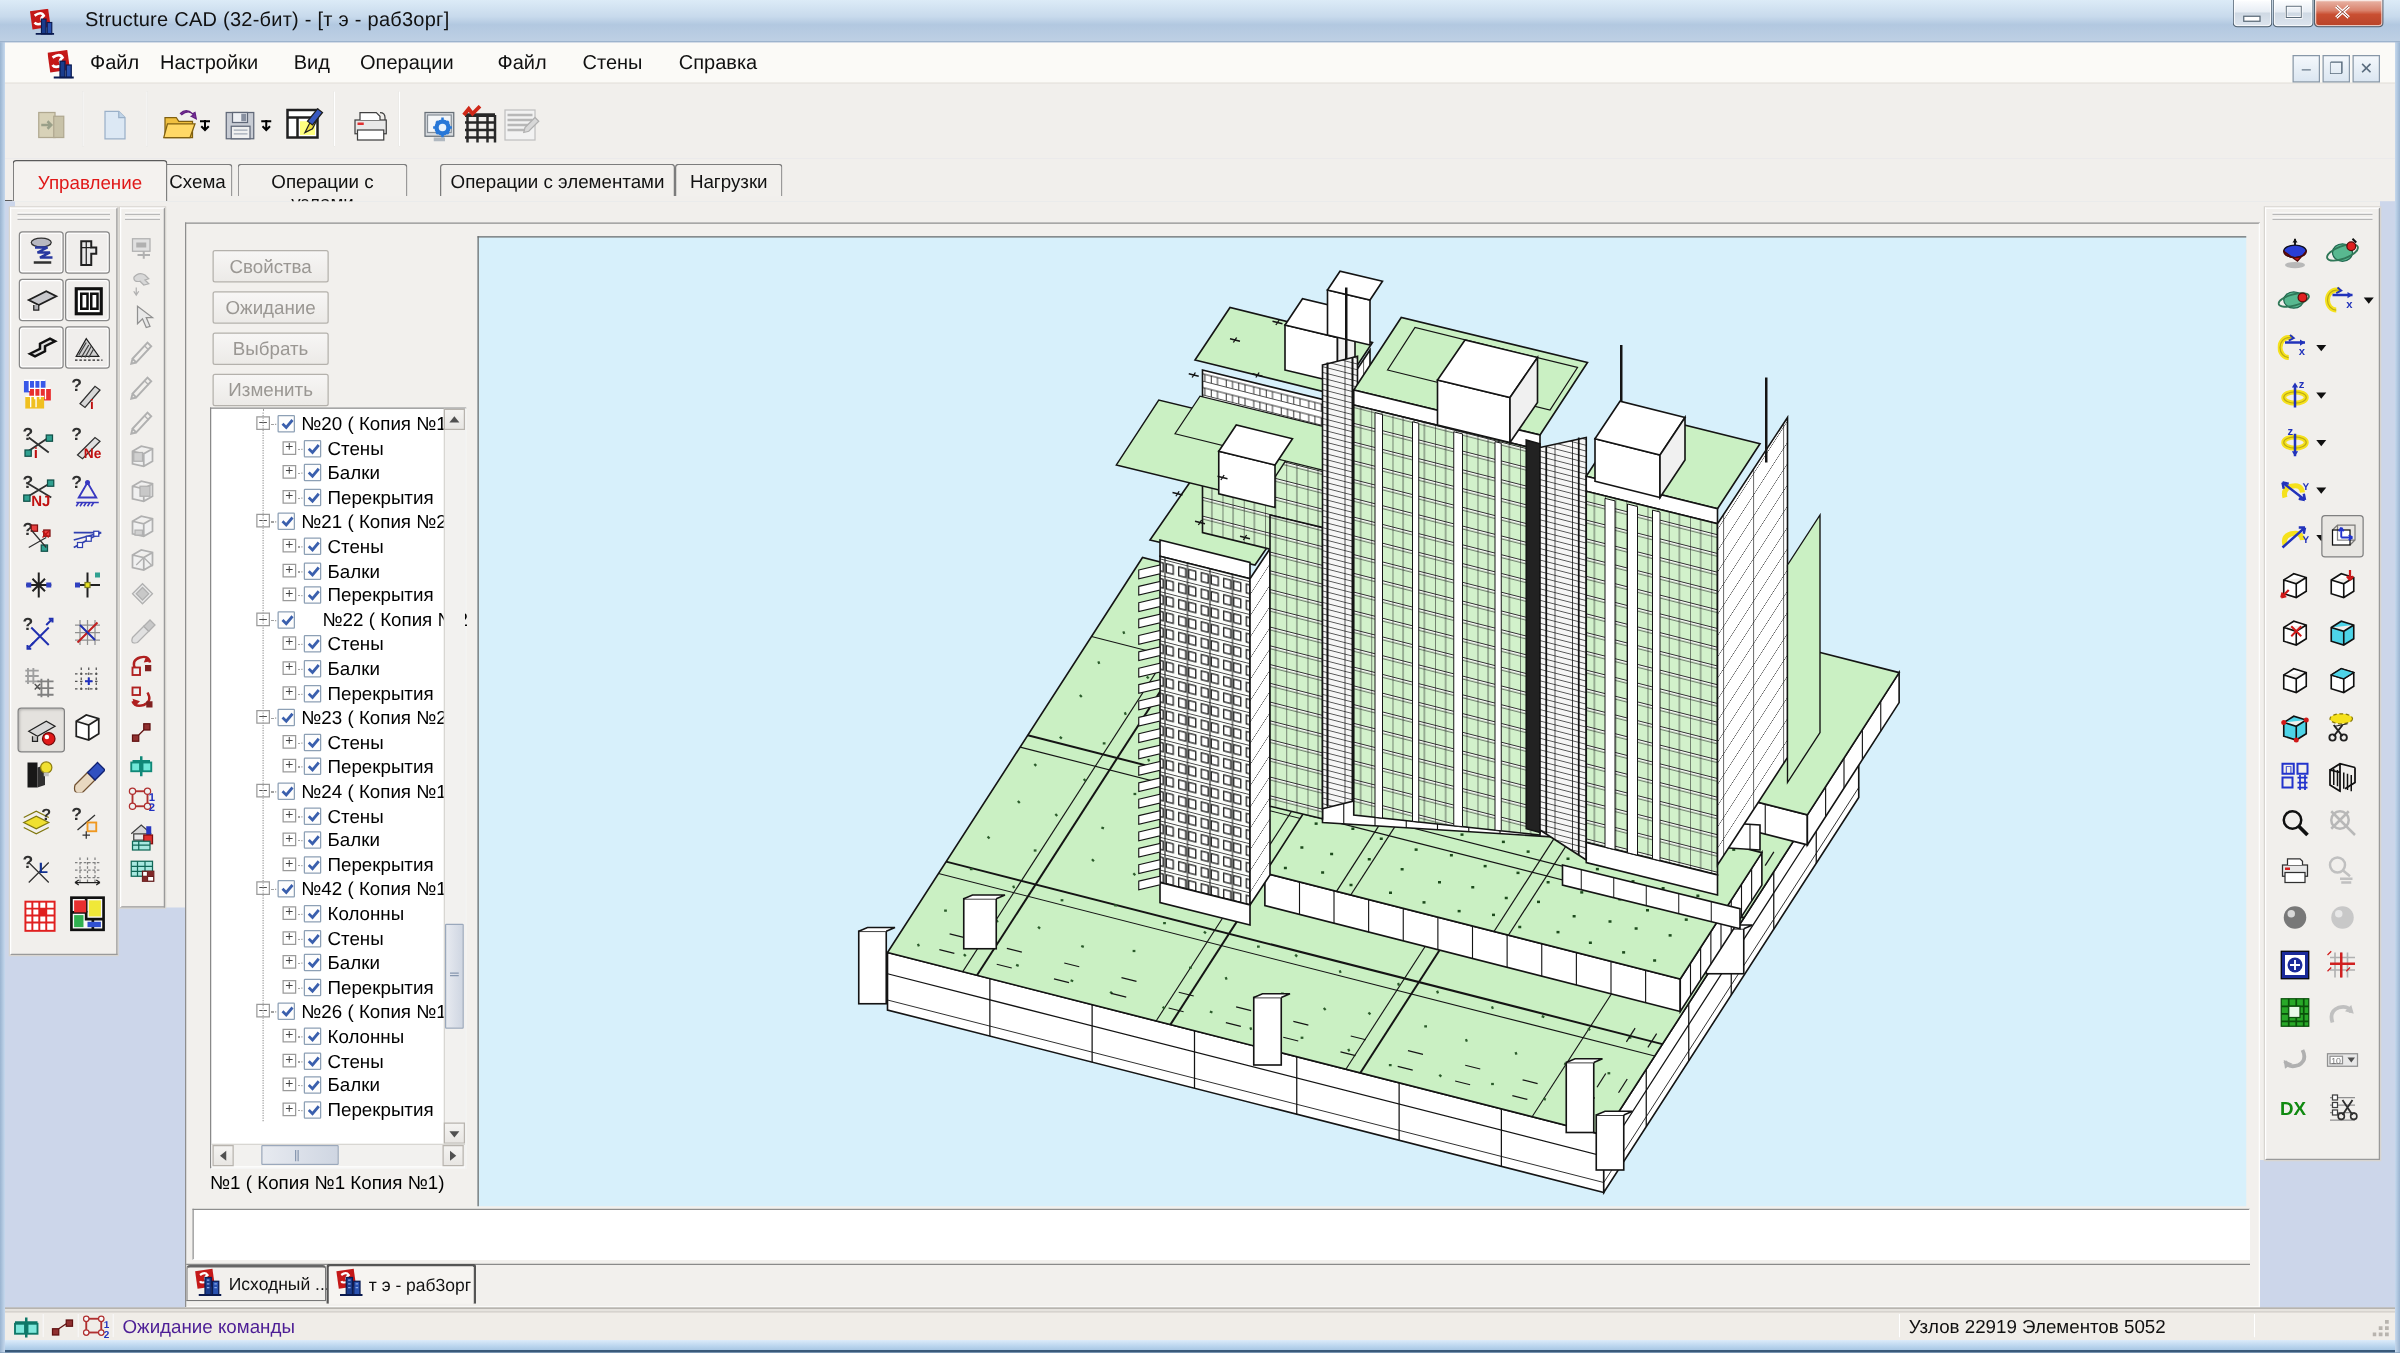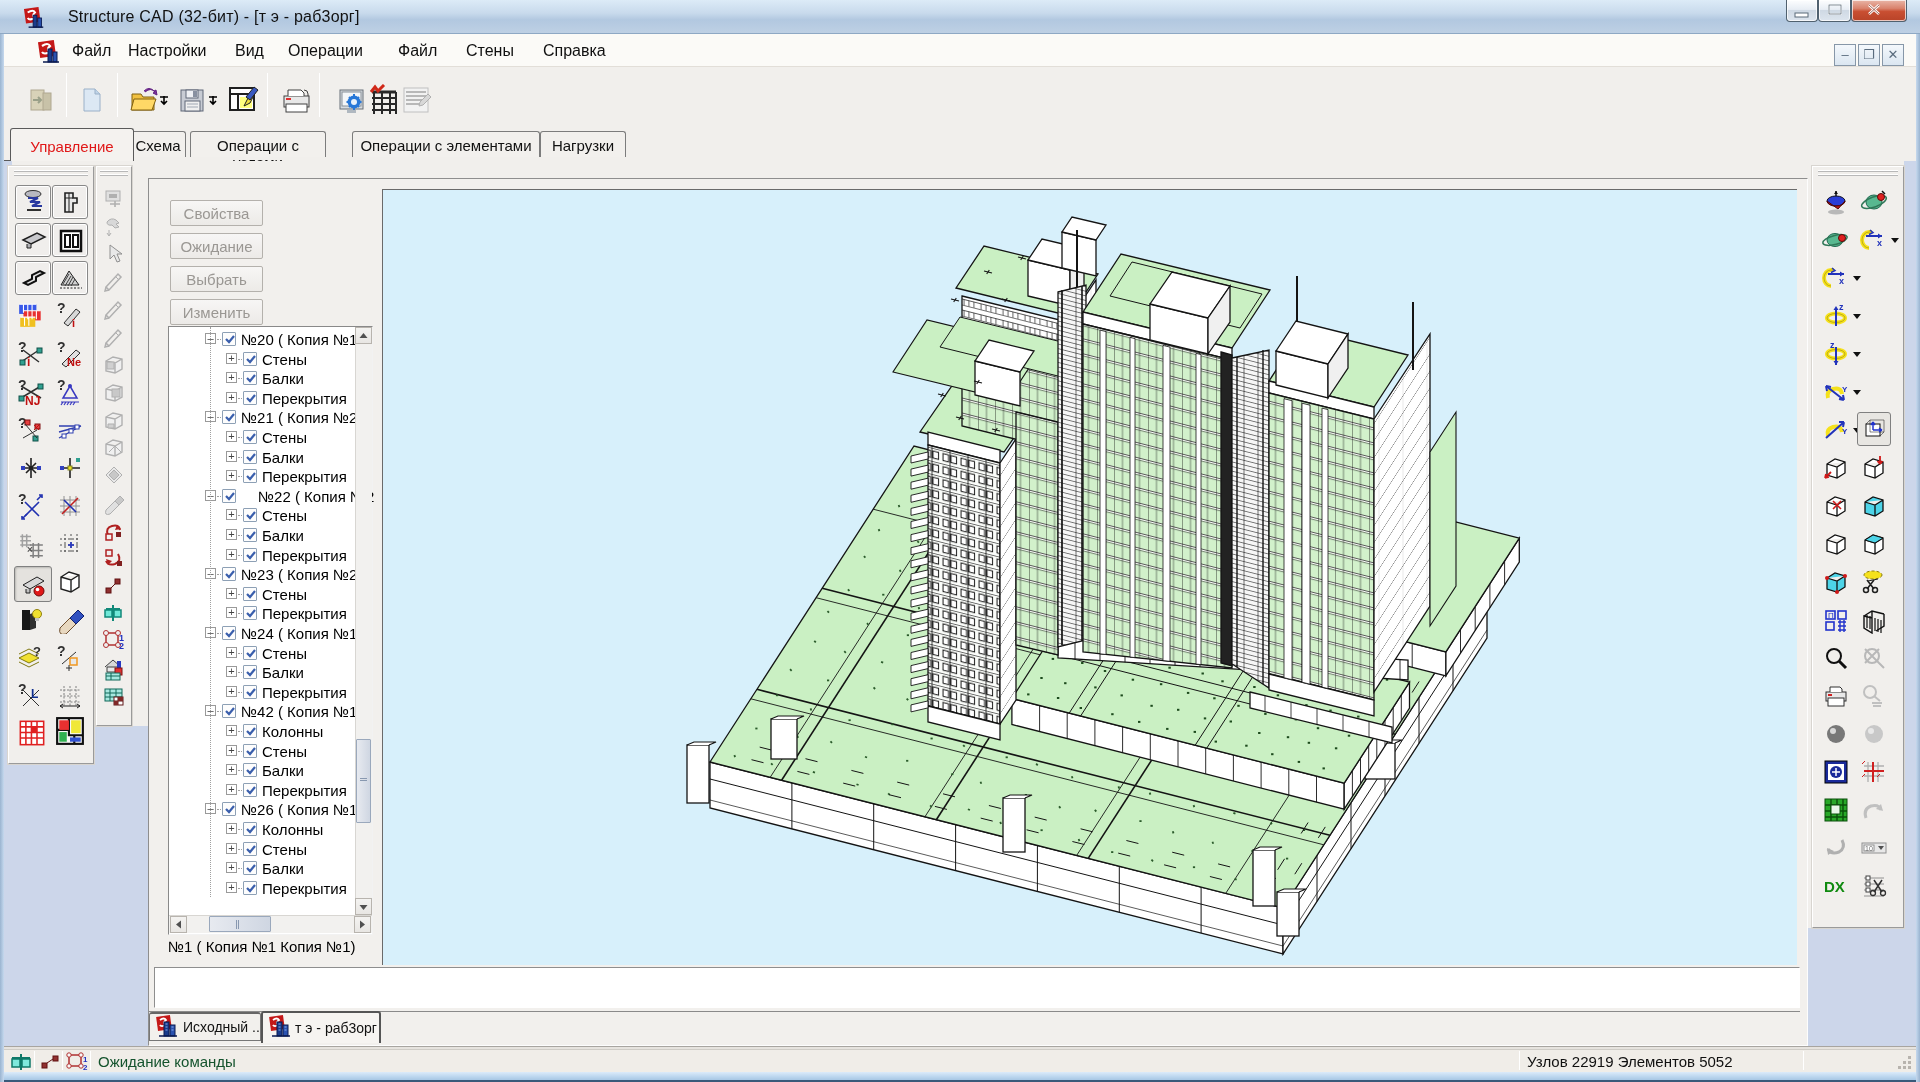--- a/index.html
+++ b/index.html
@@ -1344,21 +1344,21 @@
 <svg class="abs" style="left:66px;top:1052px" width="24" height="20" viewBox="0 0 24 20">
     <rect x="3" y="3" width="12" height="11" fill="none" stroke="#b03030" stroke-width="1.5"></rect>
     <circle cx="3" cy="3" r="2.2" fill="#f8f8f8" stroke="#b03030"></circle>
     <circle cx="15" cy="3" r="2.2" fill="#f8f8f8" stroke="#b03030"></circle>
     <circle cx="3" cy="14" r="2.2" fill="#f8f8f8" stroke="#b03030"></circle>
     <circle cx="15" cy="14" r="2.2" fill="#f8f8f8" stroke="#b03030"></circle>
     <text x="17" y="10" font-size="8" font-weight="bold" fill="#2030c0" font-family="Liberation Sans">1</text>
     <text x="17" y="18" font-size="8" font-weight="bold" fill="#2030c0" font-family="Liberation Sans">2</text>
   </svg>
 <div class="ssep abs" style="left:90px;top:1051px"></div>
-<div class="abs" style="left:98px;top:1053px;font-size:15px;color:#14532d">Ожидание команды</div>
+<div class="abs" style="left:98px;top:1053px;font-size:15px;color:#4c1d95">Ожидание команды</div>
 <div class="ssep abs" style="left:1519px;top:1051px"></div>
 <div class="abs" style="left:1527px;top:1053px;font-size:15px;color:#101010">Узлов 22919 Элементов 5052</div>
 <div class="ssep abs" style="left:1803px;top:1051px"></div>
 <svg class="abs" style="left:1898px;top:1056px" width="16" height="14">
     <g fill="#b8b4ae">
       <rect x="10" y="0" width="3" height="3"></rect>
       <rect x="5" y="5" width="3" height="3"></rect>
       <rect x="10" y="5" width="3" height="3"></rect>
       <rect x="0" y="10" width="3" height="3"></rect>
       <rect x="5" y="10" width="3" height="3"></rect>

